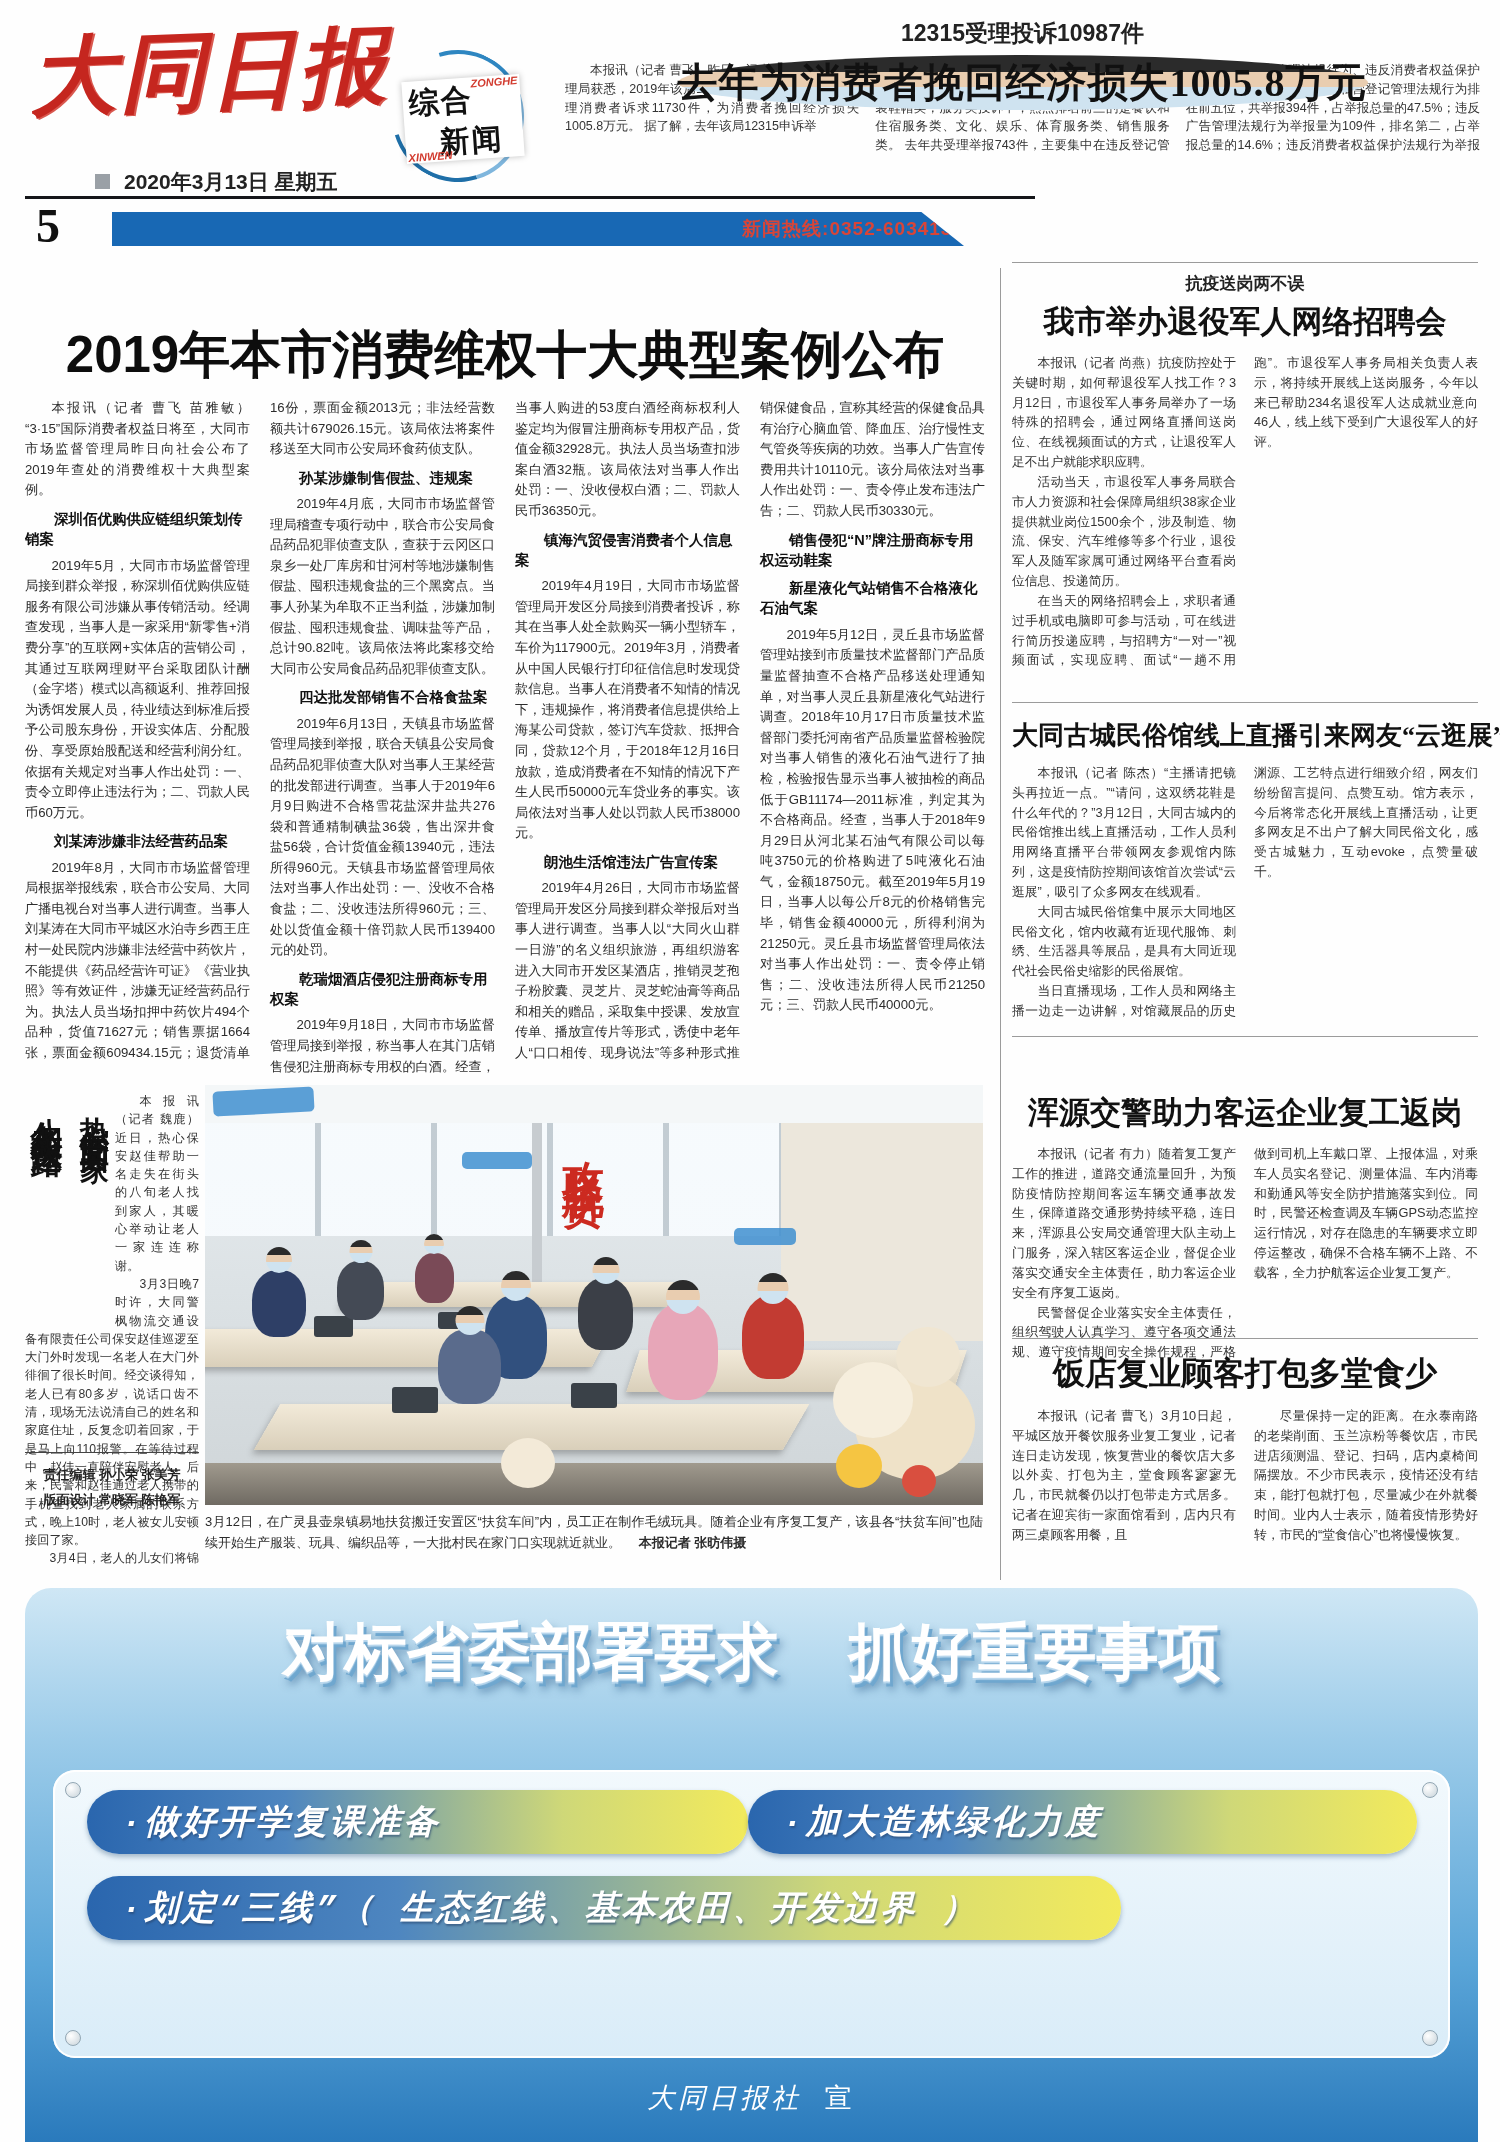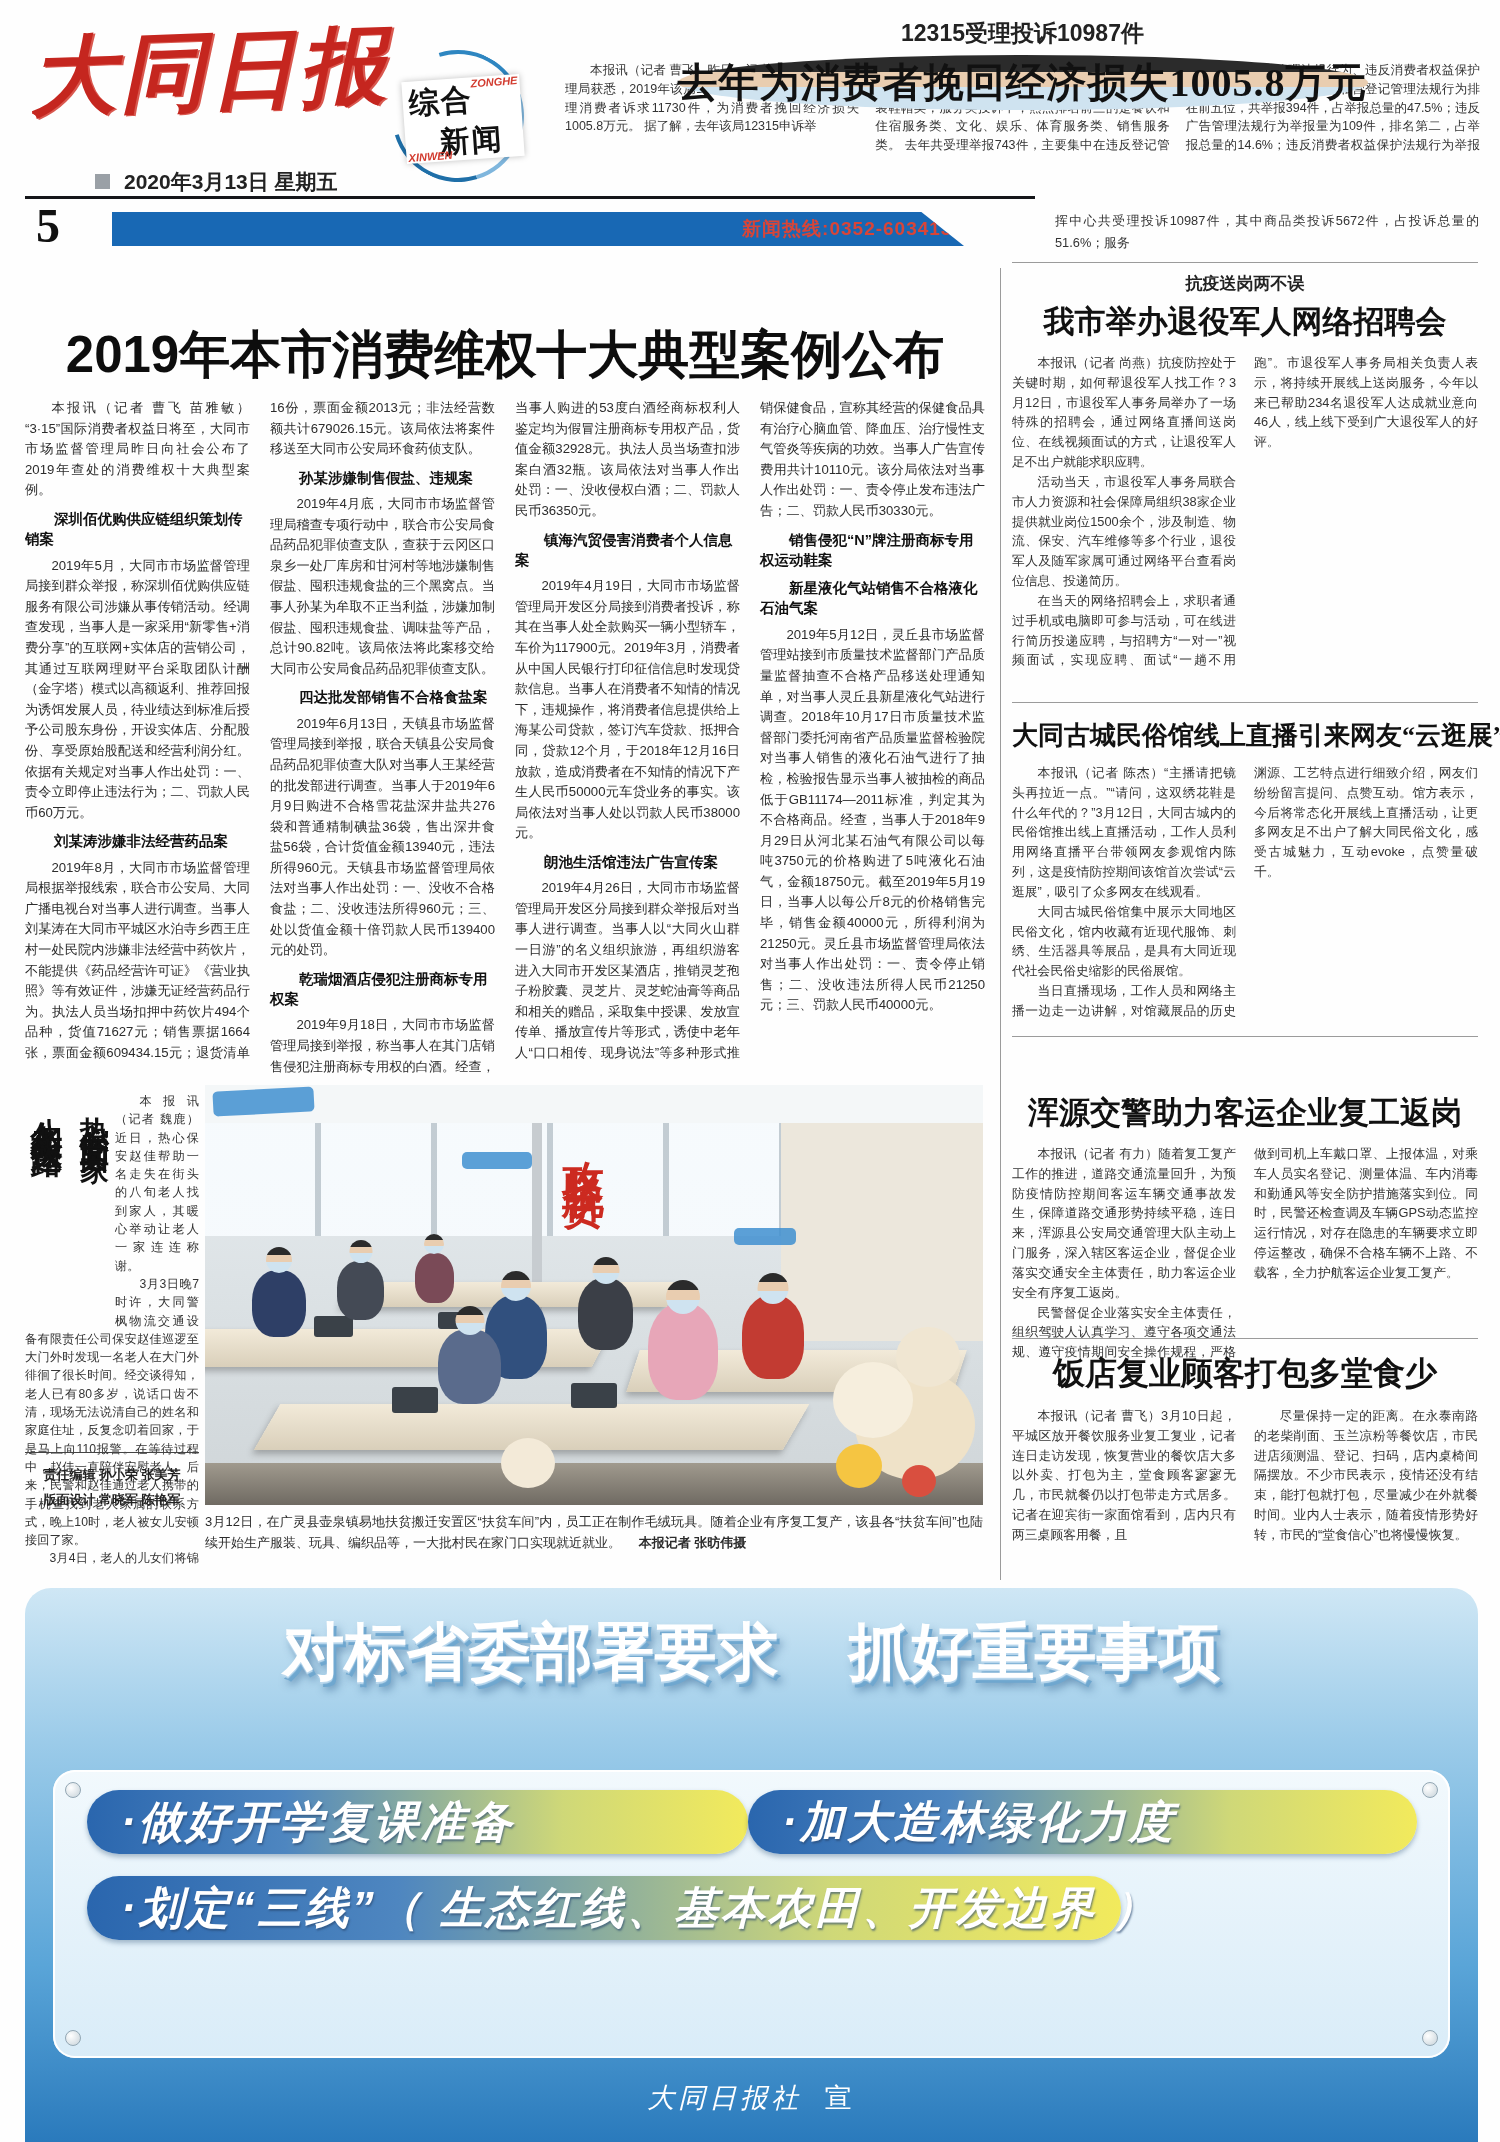--- a/index.html
+++ b/index.html
@@ -99,21 +99,21 @@
           text-shadow:0 2px 1px #bcd9ee,3px 5px 0 #6fa7cf,5px 8px 9px rgba(20,70,120,.5);}
   .bpanel{position:absolute;left:28px;top:182px;width:1397px;height:288px;border-radius:22px;
           background:linear-gradient(180deg,#f2f9fd,#d9ecf8);box-shadow:inset 0 0 0 2px #ffffff;}
   .screw{position:absolute;width:14px;height:14px;border-radius:50%;
          background:radial-gradient(circle at 35% 35%,#ffffff,#c6d2d9);border:1px solid #93a7b4;}
   .pills{position:absolute;left:34px;top:20px;width:1330px;}
   .prow{display:flex;justify-content:space-between;margin-bottom:22px;}
   .pill{height:64px;border-radius:32px;display:flex;align-items:center;padding-left:34px;
         background:linear-gradient(90deg,#2a66ae 0%,#4e86c0 30%,#cfd878 72%,#f2ea5c 100%);
         box-shadow:0 3px 5px rgba(30,70,110,.35);}
-  .pill span{font-family:Liberation Sans, sans-serif;font-style:italic;font-weight:700;font-size:44px;
+  .pill span{font-family:Liberation Mono, monospace;font-style:italic;font-weight:700;font-size:34px;
              color:#fff;letter-spacing:3px;text-shadow:1px 2px 2px rgba(40,70,110,.6);white-space:nowrap;}
   .pill.w1{width:640px;} .pill.w2{width:648px;} .pill.w3{width:1000px;}
   .bfoot{position:absolute;left:0;bottom:26px;width:100%;text-align:center;color:#fff;
          font-family:"DejaVu Serif",serif;font-style:italic;font-size:27px;letter-spacing:4px;}
 </style>
 </head>
 <body>
 
 <div class="page">
 
@@ -134,21 +134,20 @@
 
   <div class="topstory">
     <div class="kicker">12315受理投诉10987件</div>
     <div class="head">去年为消费者挽回经济损失1005.8万元</div>
     <div class="cols">
       <div class="col first">本报讯（记者 曹飞）昨日，记者从市市场监督管理局获悉，2019年该局12315申诉举报指挥中心共受理消费者诉求11730件，为消费者挽回经济损失1005.8万元。 据了解，去年该局12315申诉举</div>
       <div class="col">类投诉5315件，占投诉总量的48.4%。商品类投诉中，热点排名前三的依次为食品类、交通工具类、服装鞋帽类；服务类投诉中，热点排名前三的是餐饮和住宿服务类、文化、娱乐、体育服务类、销售服务类。 去年共受理举报743件，主要集中在违反登记管理</div>
       <div class="col">法规、违反广告管理法规行为、违反消费者权益保护法规行为、违反企业、个体私营登记管理法规行为排在前五位，共举报394件，占举报总量的47.5%；违反广告管理法规行为举报量为109件，排名第二，占举报总量的14.6%；违反消费者权益保护法规行为举报量83件，排名第三，占举报总量的11.1%。</div>
     </div>
   </div>
-  <div class="contin">挥中心共受理投诉10987件，其中商品类投诉5672件，占投诉总量的51.6%；服务</div>
 
   <div class="rule-heavy"></div>
   <div class="pageno">5</div>
   <div class="bluebar">
     <span class="lab">新闻热线:0352-6034132</span>
   </div>
   <div class="rule-thin-r"></div>
   <div class="vrule"></div>
 
   <div class="mainhead">2019年本市消费维权十大典型案例公布</div>

